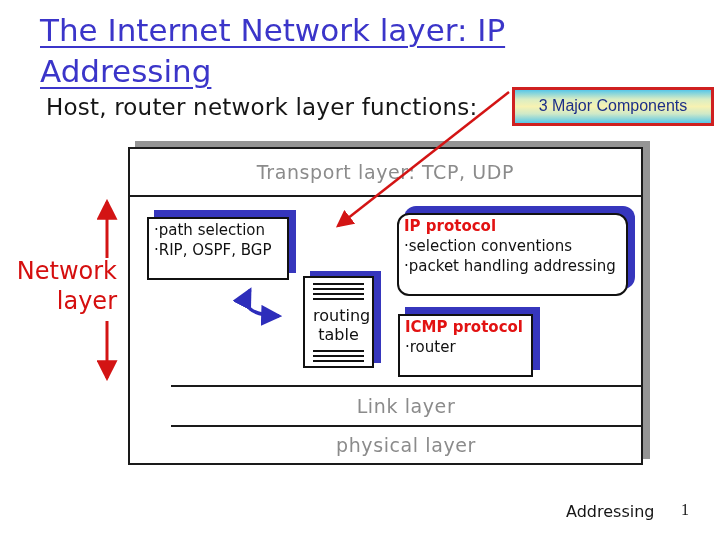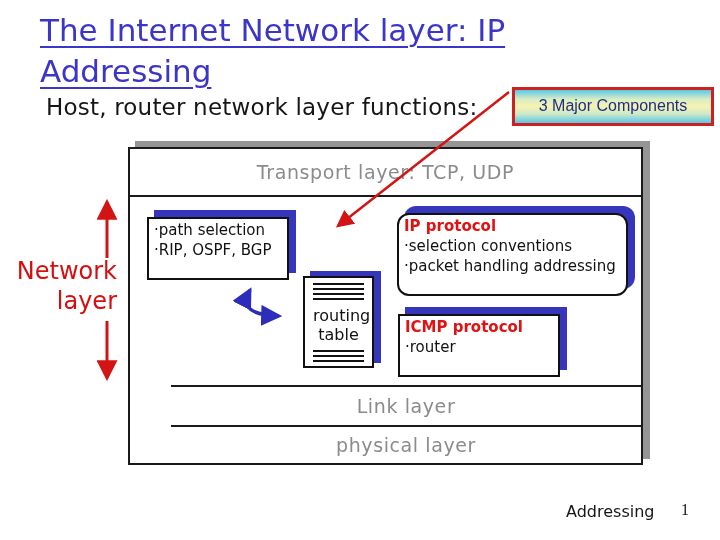--- a/index.html
+++ b/index.html
@@ -49,21 +49,21 @@
   .physical-section{top:276px;height:38px;line-height:36px;}
 
   .pbox{
     position:absolute;background:#ffffff;border:2px solid #111;
     box-shadow:7px -7px 0 0 #3636bd;
     padding:1px 5px;font-size:15px;line-height:20px;color:#111;
   }
   .pbox .pbox-title{color:#e21212;font-weight:bold;}
   .box-routing{left:17px;top:68px;width:142px;height:63px;}
   .box-ip{left:267px;top:64px;width:231px;height:83px;border-radius:12px;}
-  .box-icmp{left:268px;top:165px;width:162px;height:63px;}
+  .box-icmp{left:268px;top:165px;width:135px;height:63px;}
 
   .rtable{
     position:absolute;left:173px;top:127px;width:71px;height:92px;
     background:#ffffff;border:2px solid #111;
     box-shadow:7px -5px 0 0 #3636bd;
     padding:5px 8px 4px 8px;
     display:flex;flex-direction:column;justify-content:space-between;
   }
   .rule{height:2px;background:#111;margin:3px 0 0 0;}
   .rules-top .rule:first-child,.rules-bottom .rule:first-child{margin-top:0;}

